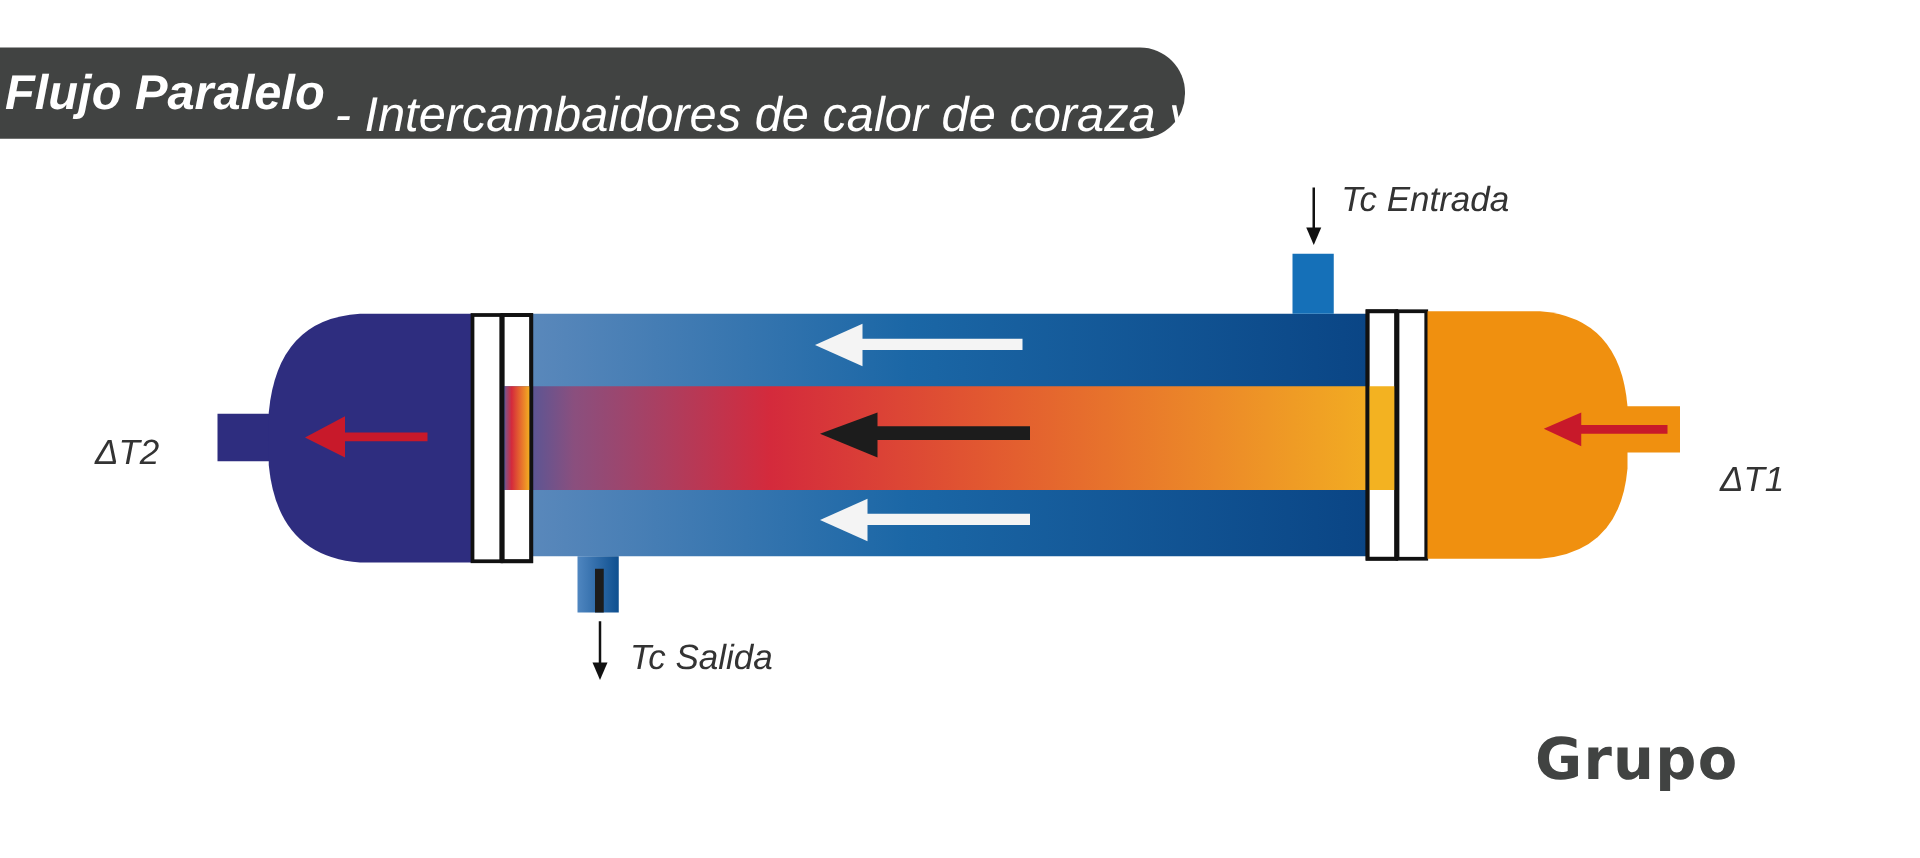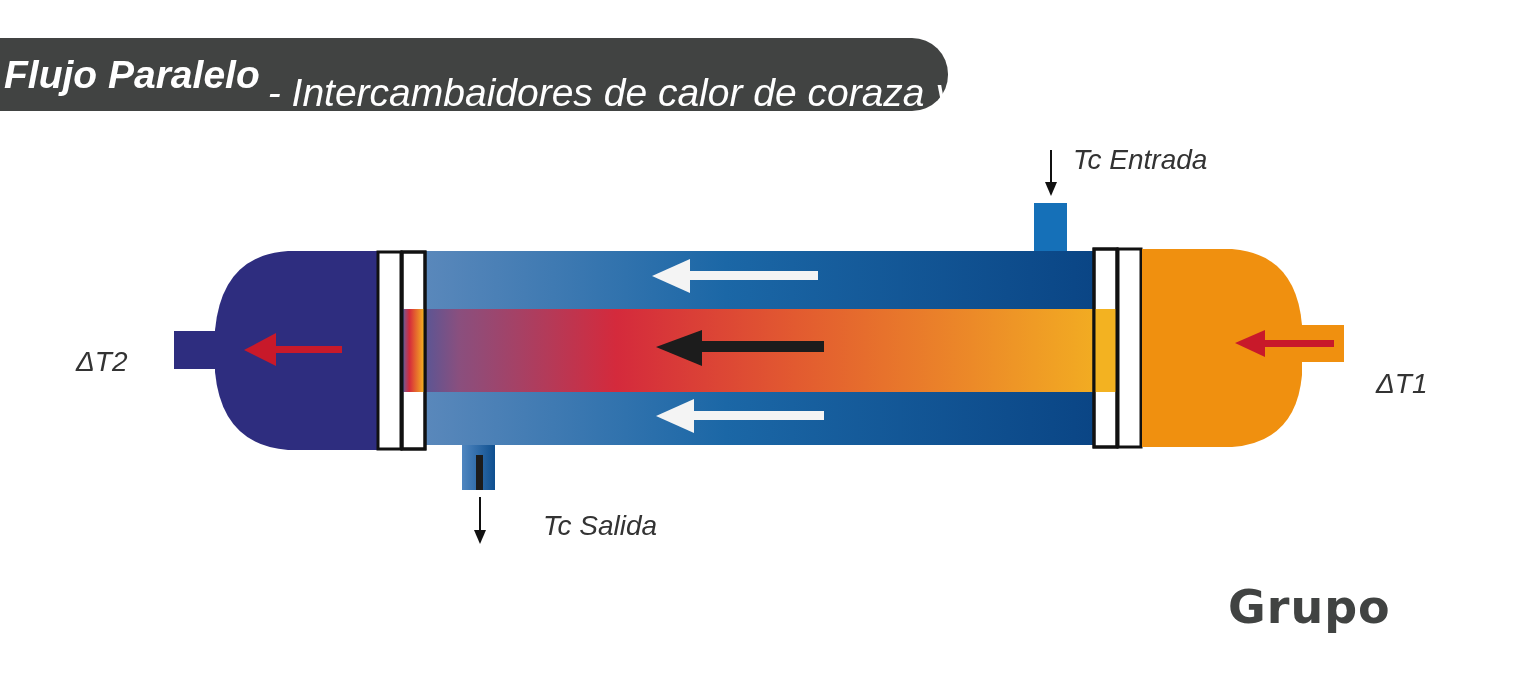--- a/index.html
+++ b/index.html
@@ -109,19 +109,19 @@
 
   <rect x="462" y="445" width="33" height="45" fill="url(#outNozzleGrad)"></rect>
   <rect x="476" y="455" width="7" height="35" fill="#1c1c1c"></rect>
   <g>
     <line x1="480" y1="497" x2="480" y2="533" stroke="#111" stroke-width="2"></line>
     <polygon points="474,530 486,530 480,544" fill="#111"></polygon>
   </g>
 </svg>
 
 <div class="label" style="left:1073px; top:144px;">Tc Entrada</div>
-<div class="label" style="left:504px; top:510px;margin-left:39px;">Tc Salida</div>
+<div class="label" style="left:504px; top:510px;">Tc Salida</div>
 <div class="label" style="left:76px; top:346px;">ΔT2</div>
 <div class="label" style="left:1376px; top:328px;margin-top:40px;">ΔT1</div>
 
 <div class="logo">
   <div class="l1">Grupo</div>
 </div>
 
 </body></html>

